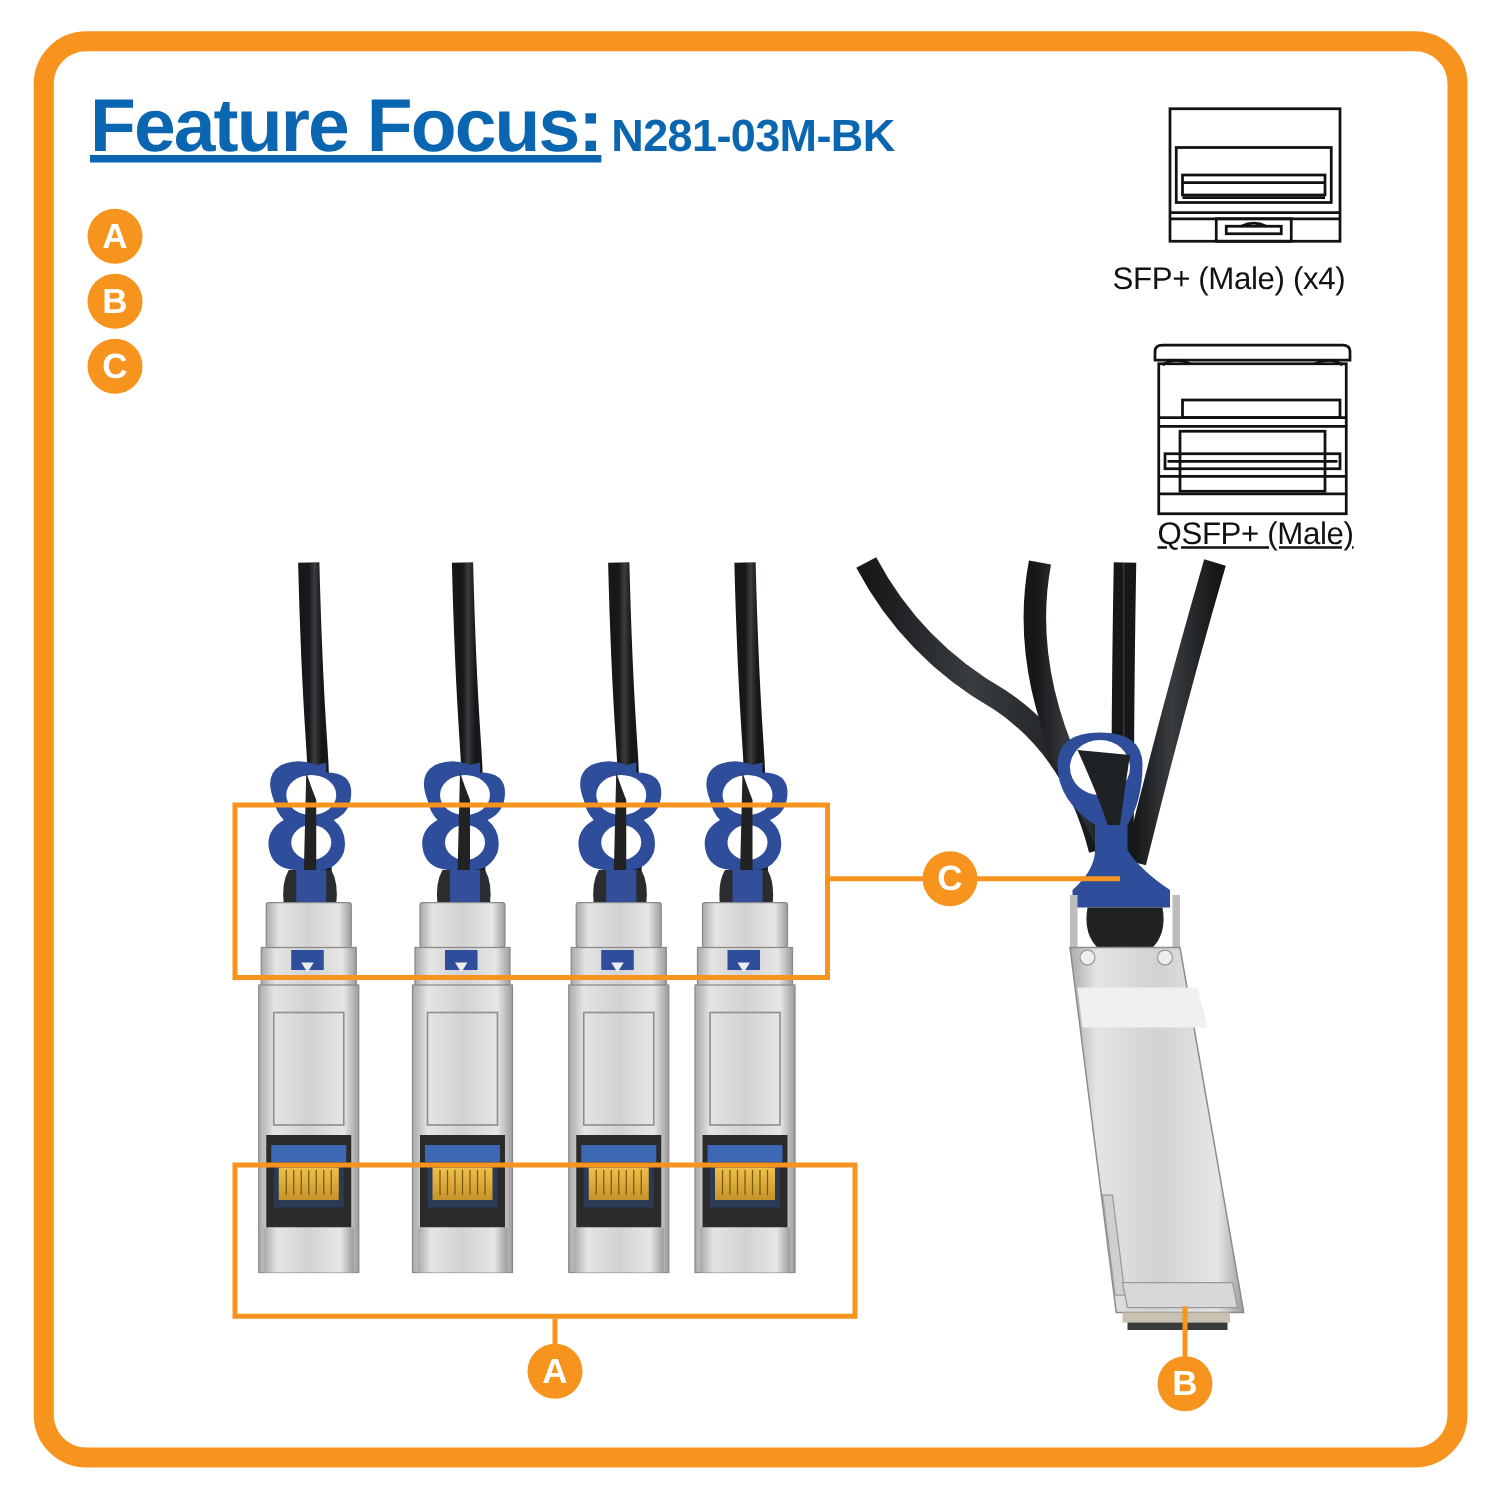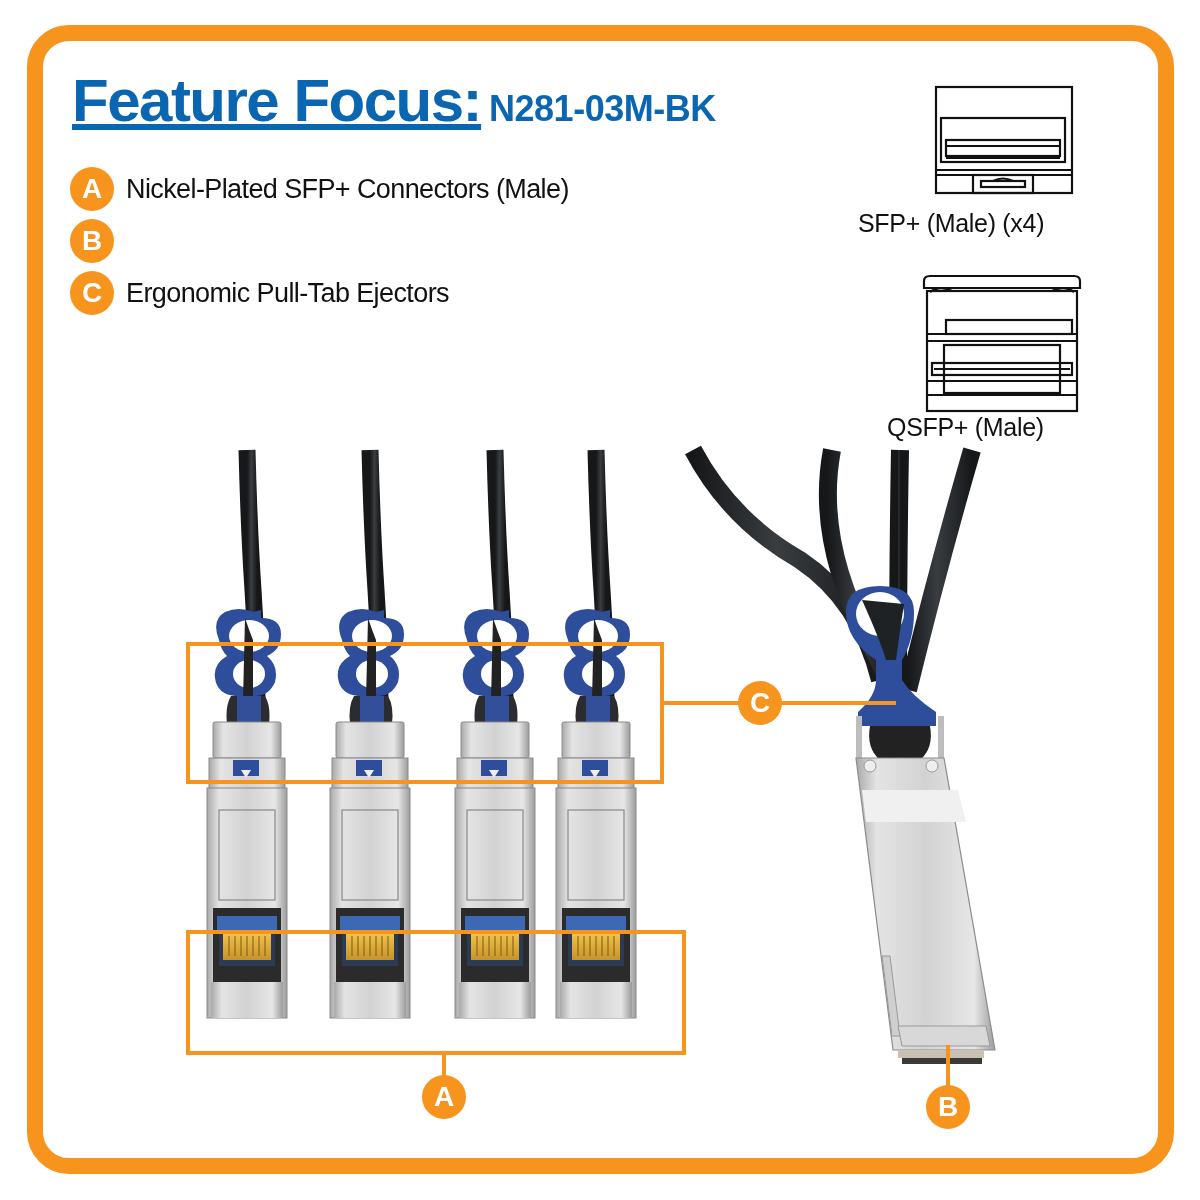--- a/index.html
+++ b/index.html
@@ -42,28 +42,26 @@
 
 <div class="frame"></div>
 
 <div class="title">
   <span class="main">Feature Focus:</span><span class="model">N281-03M-BK</span>
 </div>
 
 <div class="features">
   <div class="feature">
     <span class="badge">A</span>
-    <span class="feature-text">Nickel-Plated SFP+ Connectors (Male)</span>
   </div>
   <div class="feature">
     <span class="badge">B</span>
   </div>
   <div class="feature">
     <span class="badge">C</span>
-    <span class="feature-text">Ergonomic Pull-Tab Ejectors</span>
   </div>
 </div>
 
 <svg width="1200" height="1200" style="pointer-events:none">
   <g fill="none" stroke="#111" stroke-width="2.2">
     <rect x="936" y="87" width="136" height="106"></rect>
     <rect x="941" y="118" width="124" height="44"></rect>
     <rect x="946" y="140" width="114" height="16"></rect>
     <line x1="946" y1="146" x2="1060" y2="146"></line>
     <line x1="946" y1="158" x2="1060" y2="158"></line>
@@ -82,22 +80,22 @@
     <line x1="927" y1="334" x2="1077" y2="334"></line>
     <line x1="927" y1="341" x2="1077" y2="341"></line>
     <rect x="944" y="345" width="116" height="48"></rect>
     <rect x="932" y="363" width="140" height="12"></rect>
     <line x1="934" y1="369" x2="1070" y2="369"></line>
     <line x1="927" y1="381" x2="1077" y2="381"></line>
     <line x1="927" y1="395" x2="1077" y2="395"></line>
   </g>
 </svg>
 
-<div class="diagram-label" style="left:858px; top:209px;">SFP+ (Male) (x4)</div>
-<div class="diagram-label" style="left:887px; top:413px;">QSFP+ (Male)</div>
+<div class="diagram-label" style="left:890px; top:209px;">SFP+ (Male) (x4)</div>
+<div class="diagram-label" style="left:926px; top:413px;text-decoration:underline;">QSFP+ (Male)</div>
 
 <svg width="1200" height="1200" style="pointer-events:none">
   <defs>
     <linearGradient id="silver" x1="0" x2="1" y1="0" y2="0">
       <stop offset="0" stop-color="#a9a9a9"></stop>
       <stop offset="0.15" stop-color="#e4e4e4"></stop>
       <stop offset="0.5" stop-color="#d2d2d2"></stop>
       <stop offset="0.85" stop-color="#e6e6e6"></stop>
       <stop offset="1" stop-color="#9c9c9c"></stop>
     </linearGradient>

